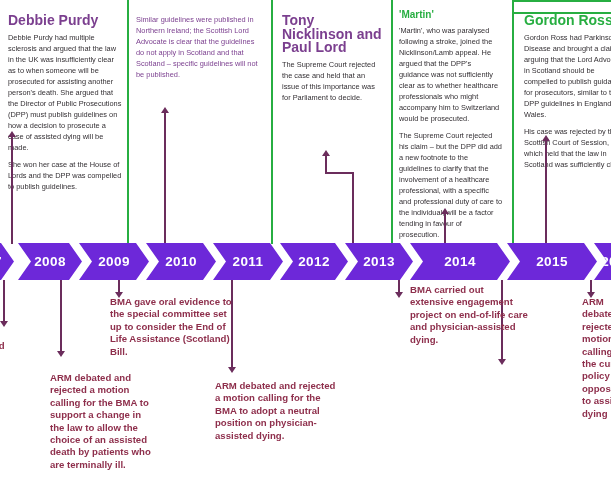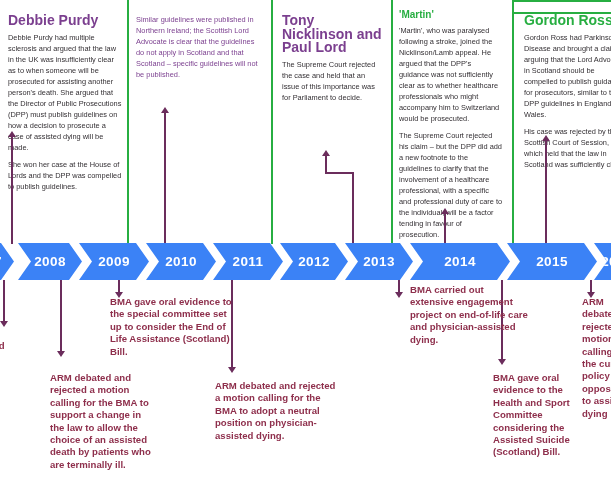--- a/index.html
+++ b/index.html
@@ -7,21 +7,21 @@
     width:611px;height:494px;
     background:#ffffff;
     font-family:"Liberation Sans", sans-serif;
     overflow:hidden;
     position:relative;
   }
   #stage{position:absolute;left:0;top:0;width:611px;height:494px;overflow:hidden;}
 
   
   .band{position:absolute;left:0;top:243px;width:611px;height:37px;}
-  .chev{position:absolute;top:0;height:37px;background:#3b82f6;
+  .chev{position:absolute;top:0;height:37px;background:#6d28d9;
         display:flex;align-items:center;justify-content:center;}
   .chev span{color:#ffffff;font-weight:bold;font-size:13.5px;letter-spacing:.4px;
              font-family:"Liberation Sans",sans-serif;white-space:nowrap;}
   .ck{clip-path:polygon(0 0, calc(100% - 13px) 0, 100% 50%, calc(100% - 13px) 100%, 0 100%, 13px 50%);}
   .ck-first{clip-path:polygon(0 0, calc(100% - 13px) 0, 100% 50%, calc(100% - 13px) 100%, 0 100%, 13px 50%);}
 
   
   .vline{position:absolute;width:1.5px;background:#6b2d5c;}
   .hline{position:absolute;height:1.5px;background:#6b2d5c;}
   .arrow-up{position:absolute;width:0;height:0;
@@ -164,17 +164,16 @@
   <div class="note" style="left:-52px;top:328px;width:58px;">ARM debated and rejected a motion calling for the BMA to adopt a neutral position on physician-assisted dying.</div>
 
   <div class="note" style="left:50px;top:372px;width:106px;">ARM debated and rejected a motion calling for the BMA to support a change in the law to allow the choice of an assisted death by patients who are terminally ill.</div>
 
   <div class="note" style="left:110px;top:296px;width:128px;">BMA gave oral evidence to the special committee set up to consider the End of Life Assistance (Scotland) Bill.</div>
 
   <div class="note" style="left:215px;top:380px;width:128px;">ARM debated and rejected a motion calling for the BMA to adopt a neutral position on physician-assisted dying.</div>
 
   <div class="note" style="left:393px;top:284px;width:120px;margin-left:17px;">BMA carried out extensive engagement project on end-of-life care and physician-assisted dying.</div>
 
-  <div class="note" style="left:493px;top:372px;width:100px;">BMA gave oral evidence to the Health and Sport Committee considering the Assisted Suicide (Scotland) Bill.</div>
 
   <div class="note" style="left:582px;top:296px;width:60px;">ARM debated and rejected a motion calling for the current policy of opposition to assisted dying</div>
 
 </div>
 
 </body></html>

